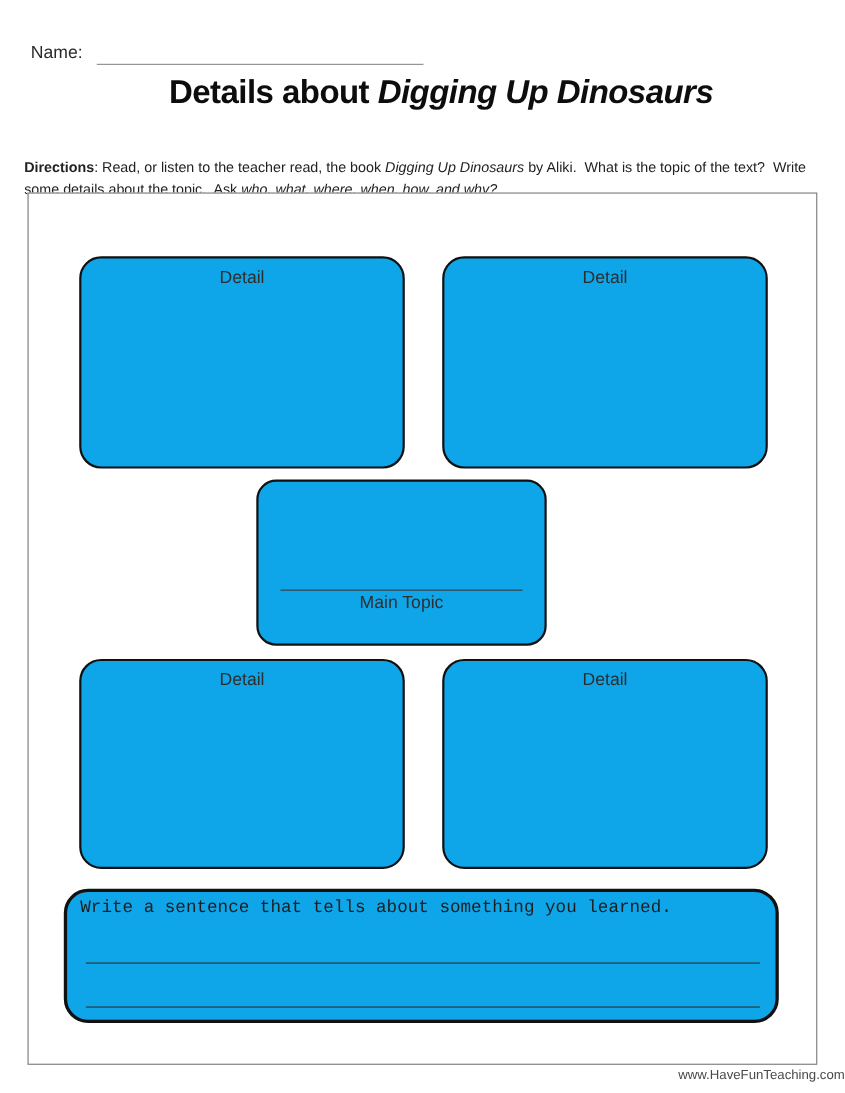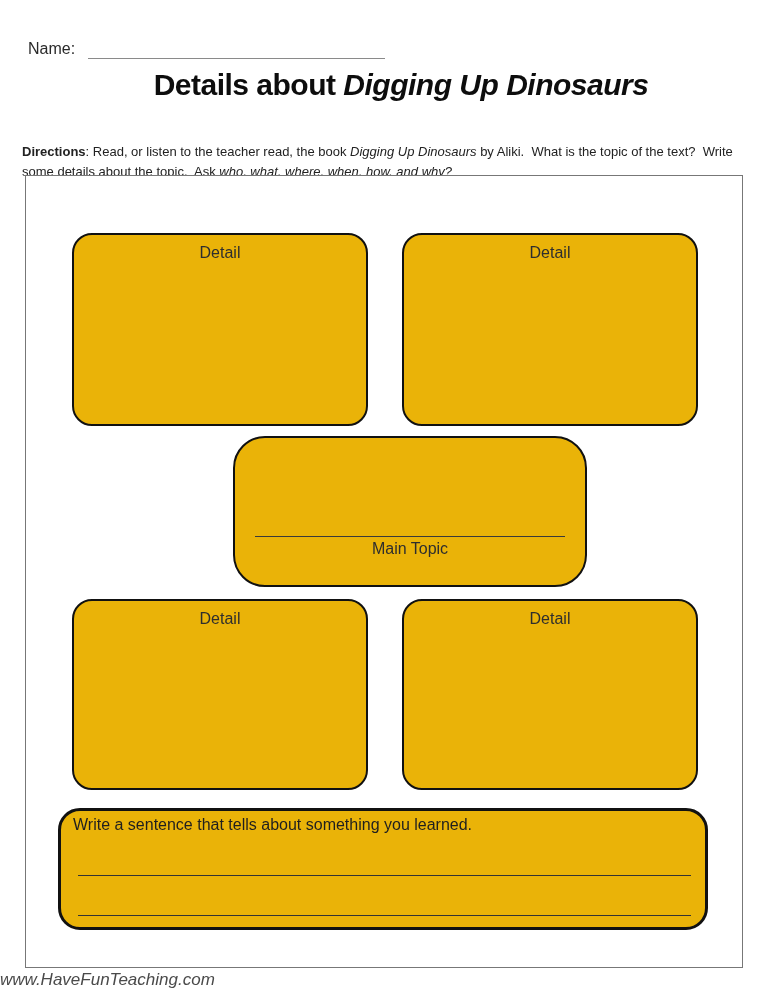--- a/index.html
+++ b/index.html
@@ -74,37 +74,37 @@
     height: 791px;
     border: 1px solid #777777;
     background: #ffffff;
   }
 
   
   .rbox {
     position: absolute;
     border: 2.5px solid #111111;
     border-radius: 20px;
-    background: #eab308;
+    background: #0ea5e9;
     box-sizing: border-box;
   }
   .box-label {
     display: block;
     text-align: center;
     padding-top: 9px;
     font-size: 16px;
     color: #2e2e2e;
   }
 
   .detail-tl { left: 72px;  top: 215px; width: 296px; height: 193px; }
   .detail-tr { left: 402px; top: 215px; width: 296px; height: 193px; }
   .detail-bl { left: 72px;  top: 581px; width: 296px; height: 191px; }
   .detail-br { left: 402px; top: 581px; width: 296px; height: 191px; }
 
-  .main-topic { left: 233px; top: 418px; width: 354px; height: 151px; border-radius: 32px; }
+  .main-topic { left: 233px; top: 418px; width: 264px; height: 151px; border-radius: 18px; }
   .main-topic-line {
     position: absolute;
     left: 20px;
     right: 20px;
     top: 0;
     height: 98px;
     border-bottom: 1.5px solid #3a3a3a;
   }
   .main-topic-label {
     position: absolute;
@@ -117,41 +117,41 @@
   }
 
   .sentence-box { left: 58px; top: 790px; width: 650px; height: 122px; border-radius: 22px; border-width: 3px; }
   .sentence-prompt {
     position: absolute;
     left: 12px;
     top: 5px;
     right: 10px;
     font-size: 16px;
     color: #1f1f1f;
+    font-family: Liberation Mono, monospace;
   }
   .write-line {
     position: absolute;
     left: 17px;
     right: 14px;
     border-bottom: 1.8px solid #333333;
     height: 0;
   }
   .write-line.l1 { top: 64px; }
   .write-line.l2 { top: 104px; }
 
   
   .footer {
     position: absolute;
     left: 0;
     top: 952px;
     width: 100%;
-    text-align: left;
-    font-size: 17px;
+    text-align: right;
+    font-size: 12px;
     color: #4a4a4a;
-    font-style: italic;
   }
 </style>
 </head>
 <body>
 
 <div class="page">
 
   <span class="name-label">Name:</span>
   <div class="name-line"></div>
 

